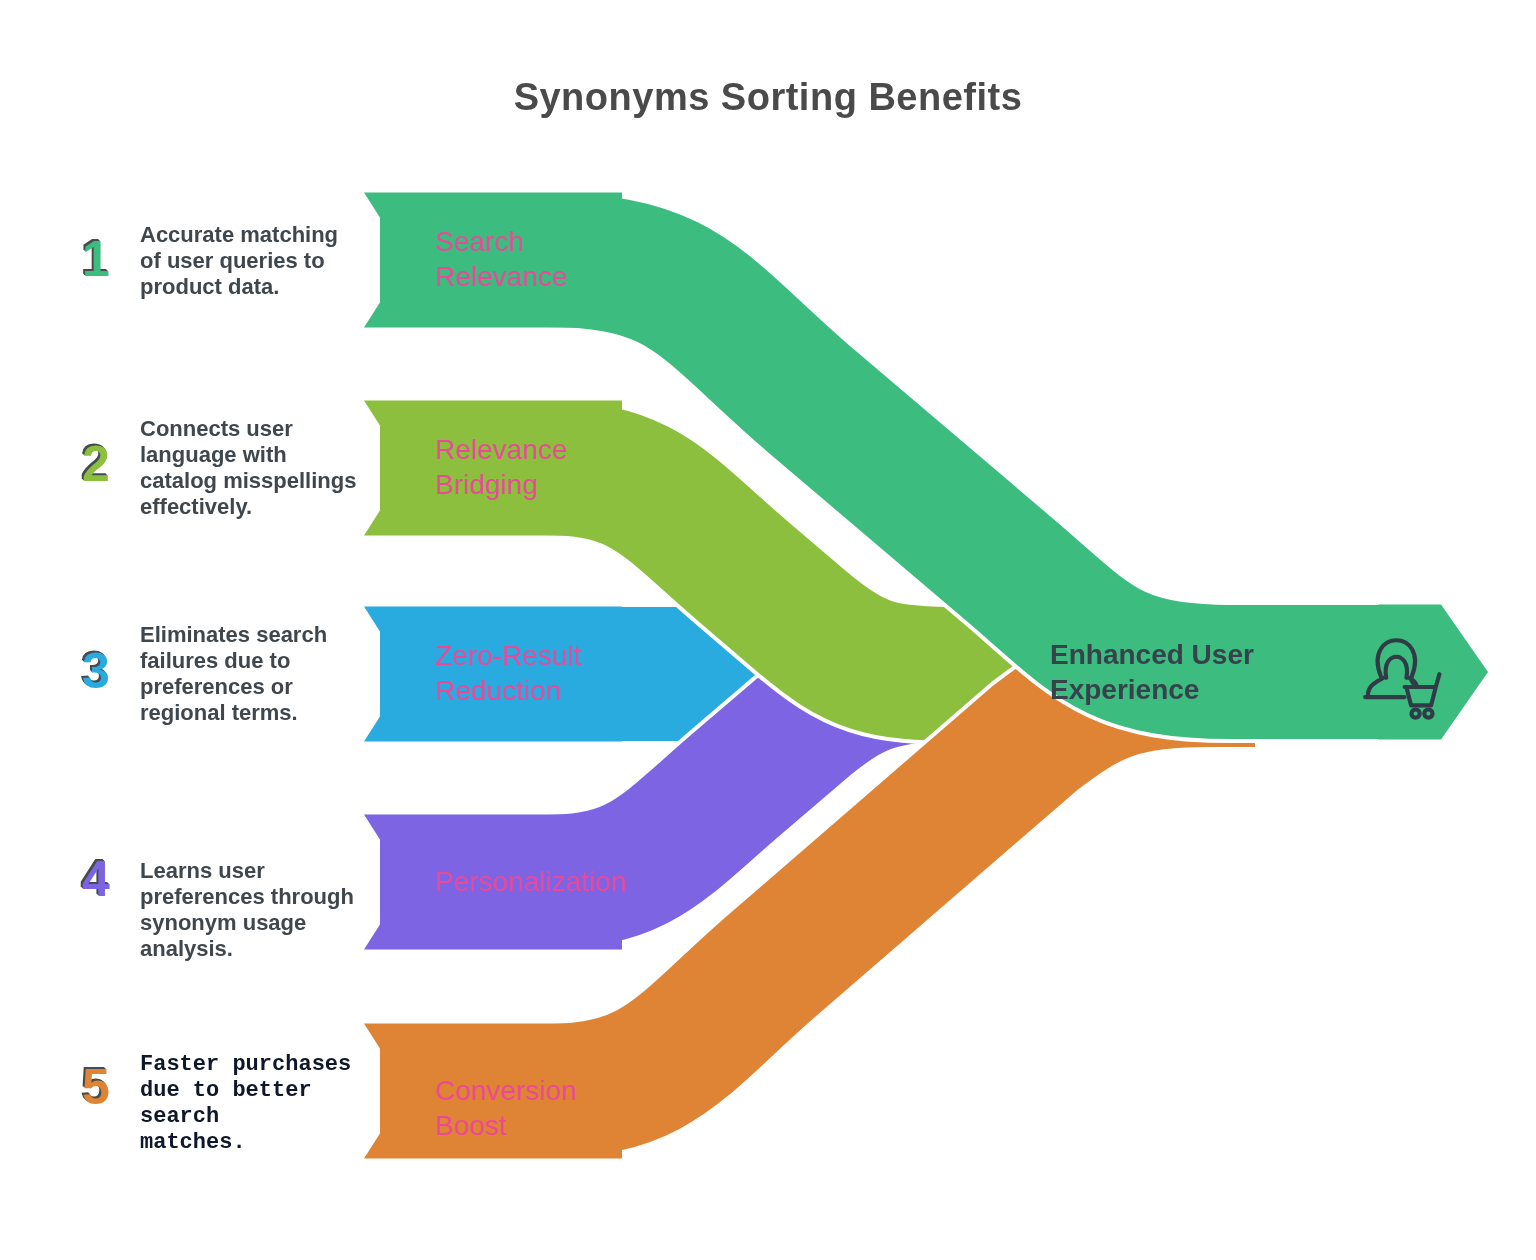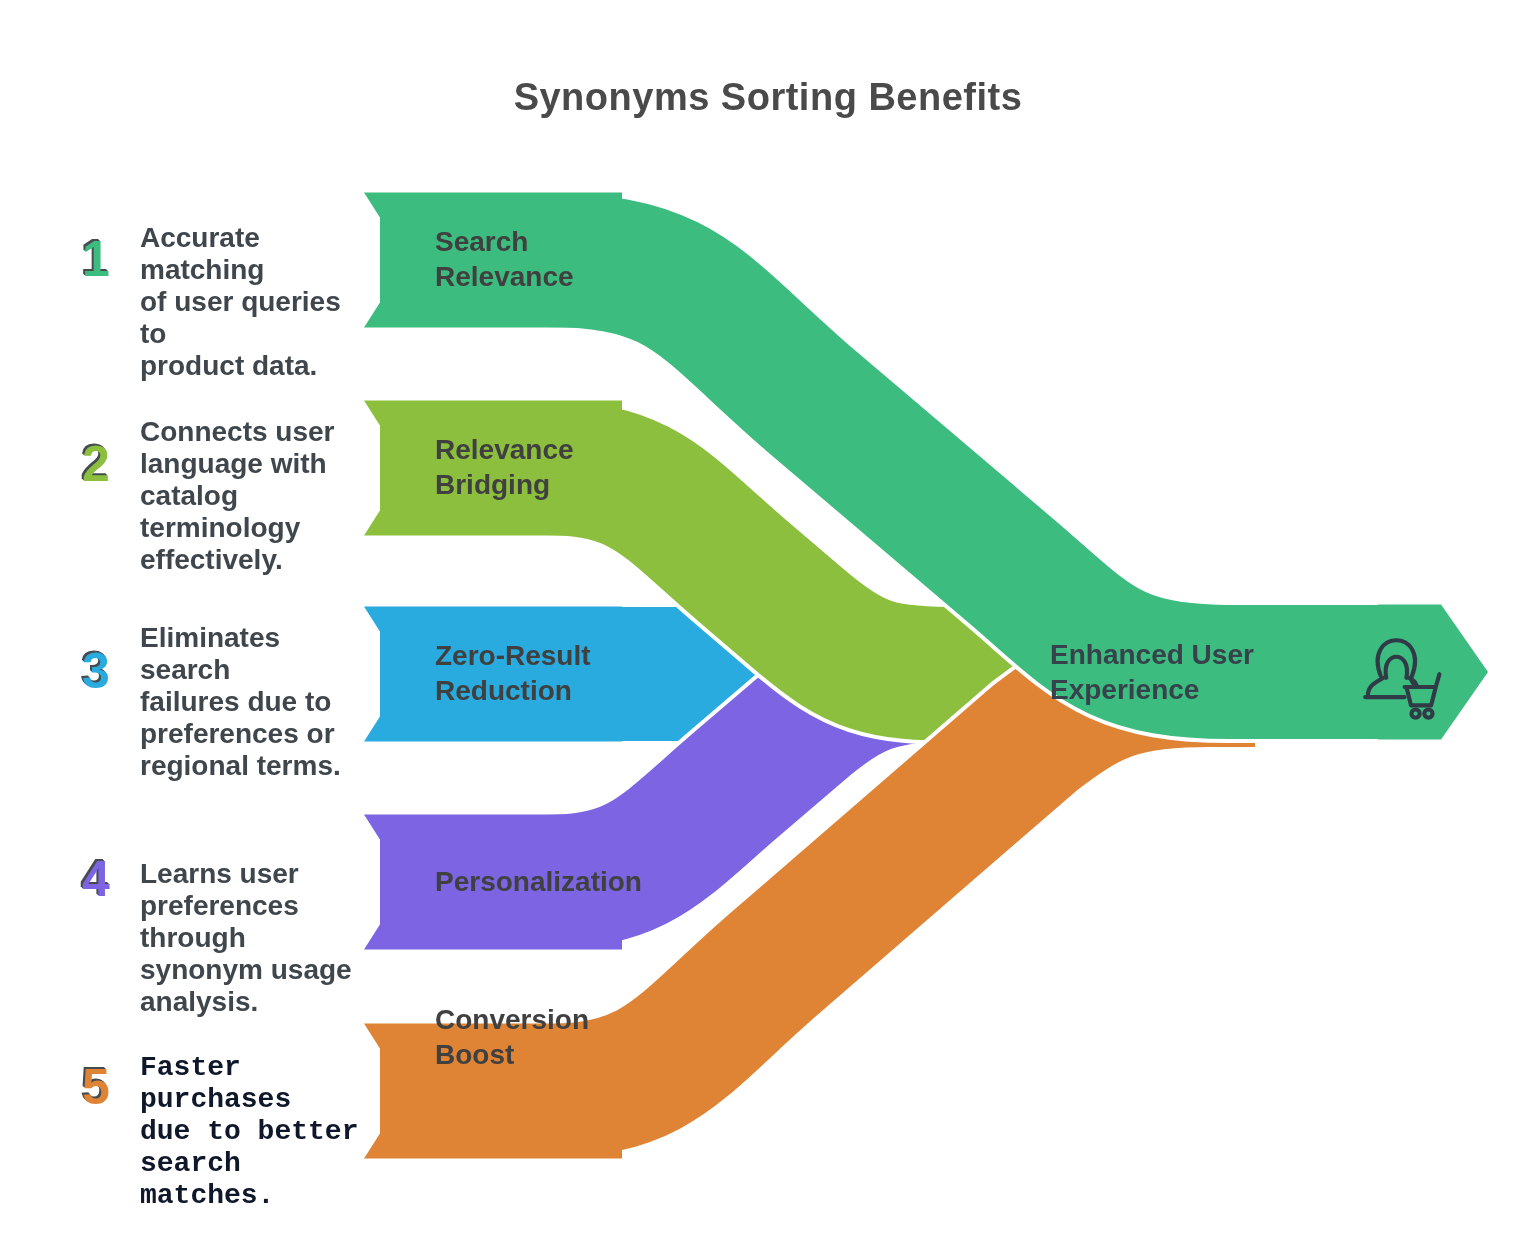--- a/index.html
+++ b/index.html
@@ -19,27 +19,27 @@
     position:absolute;left:0;top:76px;width:1536px;
     text-align:center;font-size:38px;font-weight:700;letter-spacing:.5px;
   }
   .num{
     position:absolute;left:66px;width:60px;text-align:center;
     font-size:50px;font-weight:700;line-height:62px;
     text-shadow:-2px -2px 0 #454b4e, -1px -1px 0 #454b4e;
   }
   .desc{
     position:absolute;left:140px;width:230px;
-    font-size:28px;font-weight:700;line-height:32px;
+    font-size:22px;font-weight:700;line-height:26px;
     white-space:pre-line;
   }
   .blabel{
     position:absolute;left:435px;width:300px;
-    font-size:28px;font-weight:700;line-height:35px;
-    color:#404040;white-space:pre-line;
+    font-size:28px;font-weight:400;line-height:35px;
+    color:#ec4899;white-space:pre-line;
   }
   .outcome-label{
     position:absolute;left:1050px;top:637px;width:296px;
     text-align:left;font-size:28px;font-weight:700;line-height:35px;
     white-space:pre-line;
   }
   .outcome-icon{position:absolute;left:1358px;top:632px;width:84px;height:88px;}
 </style>
 </head>
 <body>
@@ -77,21 +77,21 @@
   <div class="num" style="top: 228px; color: rgb(60, 188, 126);">1</div>
   <div class="desc" style="top: 222px; color: rgb(63, 71, 77);">Accurate matching
 of user queries to
 product data.</div>
   <div class="blabel" style="top:224px">Search
 Relevance</div>
 
   <div class="num" style="top: 433px; color: rgb(140, 191, 61);">2</div>
   <div class="desc" style="top: 416px; color: rgb(63, 71, 77);">Connects user
 language with
-catalog terminology
+catalog misspellings
 effectively.</div>
   <div class="blabel" style="top:432px">Relevance
 Bridging</div>
 
   <div class="num" style="top: 640px; color: rgb(42, 171, 223);">3</div>
   <div class="desc" style="top: 622px; color: rgb(63, 71, 77);">Eliminates search
 failures due to
 preferences or
 regional terms.</div>
   <div class="blabel" style="top:638px">Zero-Result
@@ -101,21 +101,21 @@
   <div class="desc" style="top: 858px; color: rgb(63, 71, 77);">Learns user
 preferences through
 synonym usage
 analysis.</div>
   <div class="blabel" style="top:864px">Personalization</div>
 
   <div class="num" style="top: 1056px; color: rgb(223, 132, 53);">5</div>
   <div class="desc" style="top: 1052px; color: #0f172a; font-family: Liberation Mono, monospace;">Faster purchases
 due to better search
 matches.</div>
-  <div class="blabel" style="top:1002px">Conversion
+  <div class="blabel" style="top:1073px">Conversion
 Boost</div>
 
   <div class="outcome-label" style="color: rgb(55, 66, 76);">Enhanced User
 Experience</div>
 
   <svg class="outcome-icon" viewBox="0 0 90 96">
     <g fill="none" stroke-width="4.5" stroke-linecap="round" stroke-linejoin="round" stroke="#2f3b46">
 
       <path d="M24,48 C14,22 28,9 41,9 C54,9 68,22 58,48 C56,53 58,55 61,57"></path>
 

